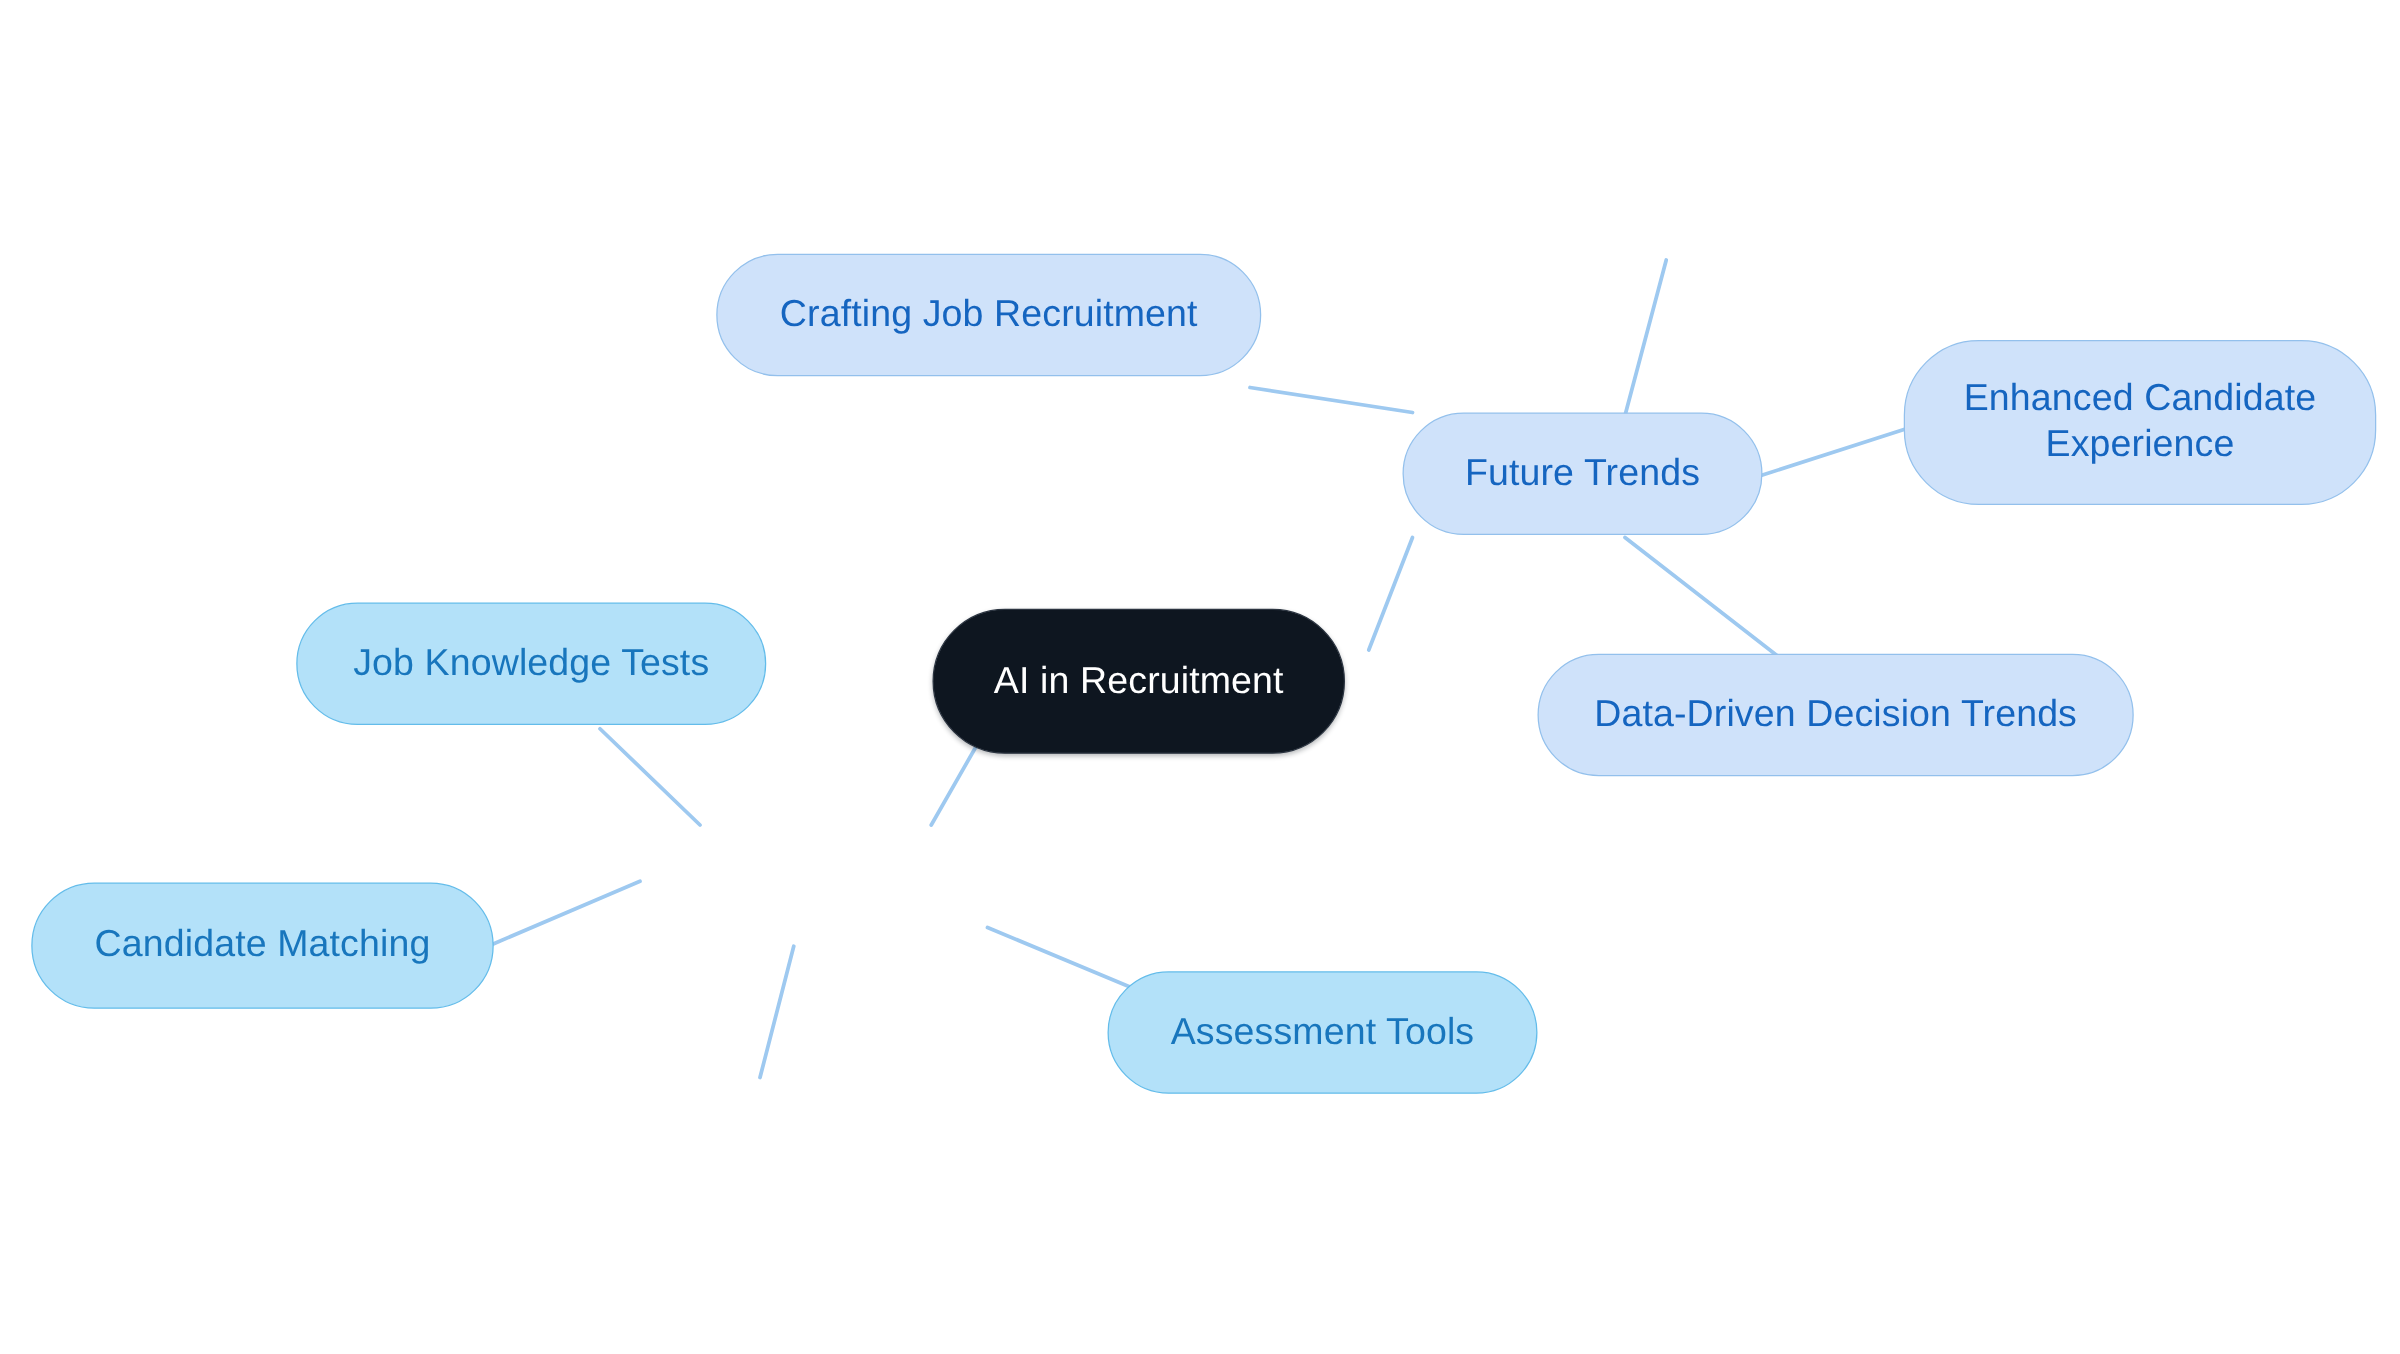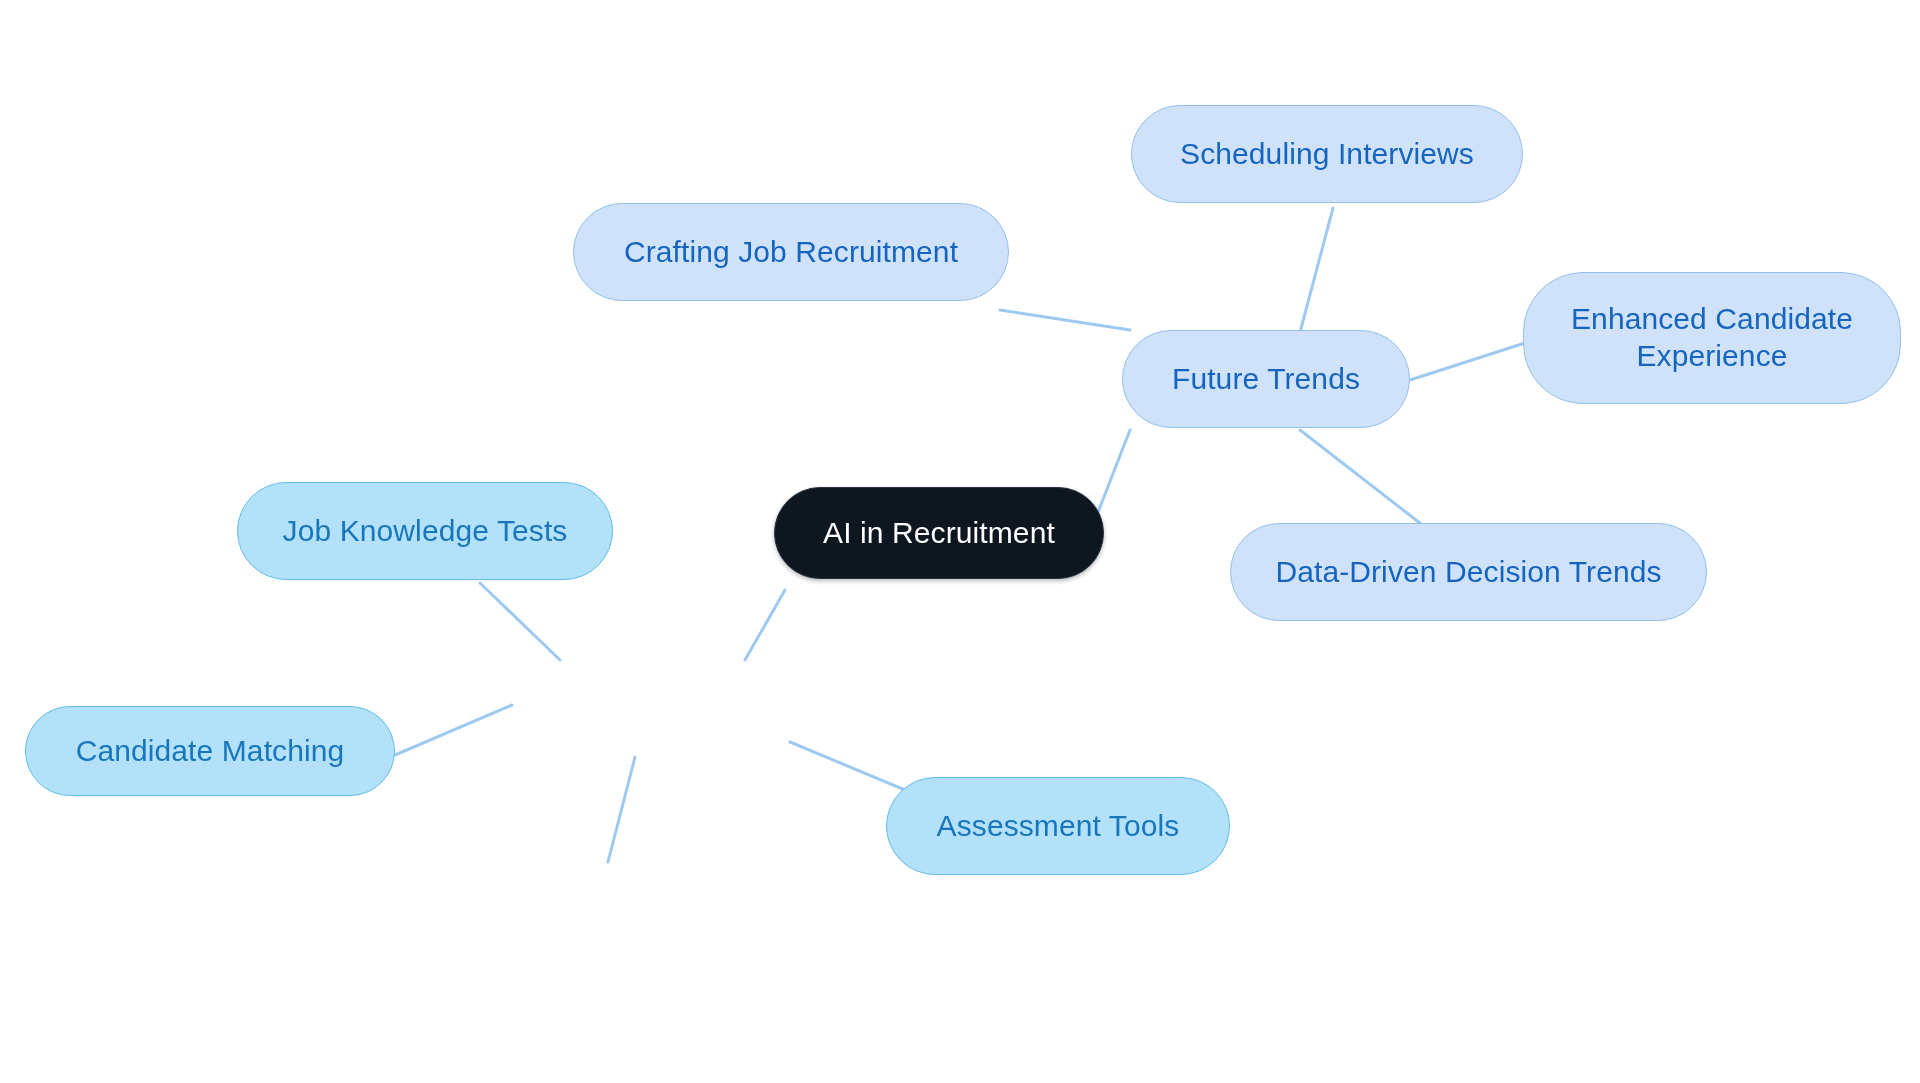--- a/index.html
+++ b/index.html
@@ -85,51 +85,48 @@
       <line x1="1130" y1="330" x2="1000" y2="310"></line>
       <line x1="1410" y1="380" x2="1525" y2="343"></line>
       <line x1="1300" y1="430" x2="1425" y2="527"></line>
       <line x1="560" y1="660" x2="480" y2="583"></line>
       <line x1="512" y1="705" x2="395" y2="755"></line>
       <line x1="635" y1="757" x2="608" y2="862"></line>
       <line x1="790" y1="742" x2="905" y2="790"></line>
     </g>
   </svg>
 
-  <div class="node node-root" style="left:774px; top:487px; width:330px; height:92px;">
+  <div class="node node-root" style="left:746px; top:487px; width:330px; height:116px;">
     <span>AI in Recruitment</span>
   </div>
 
   <div class="node node-branch-a" style="left:1122px; top:330px; width:288px; height:98px;">
     <span>Future Trends</span>
   </div>
 
 
-  <div class="node node-leaf-a" style="left:1131px; top:105px; width:392px; height:98px;">
-    <span>Scheduling Interviews</span>
-  </div>
 
   <div class="node node-leaf-a" style="left:573px; top:203px; width:436px; height:98px;">
     <span>Crafting Job Recruitment</span>
   </div>
 
   <div class="node node-leaf-a" style="left:1523px; top:272px; width:378px; height:132px;">
     <span>Enhanced Candidate
 Experience</span>
   </div>
 
   <div class="node node-leaf-a" style="left:1230px; top:523px; width:477px; height:98px;">
     <span>Data-Driven Decision Trends</span>
   </div>
 
   <div class="node node-leaf-b" style="left:237px; top:482px; width:376px; height:98px;align-items:center;">
     <span>Job Knowledge Tests</span>
   </div>
 
-  <div class="node node-leaf-b" style="left:25px; top:706px; width:370px; height:90px;">
+  <div class="node node-leaf-b" style="left:25px; top:706px; width:370px; height:101px;">
     <span>Candidate Matching</span>
   </div>
 
 
   <div class="node node-leaf-b" style="left:886px; top:777px; width:344px; height:98px;">
     <span>Assessment Tools</span>
   </div>
 
 </div>
 

